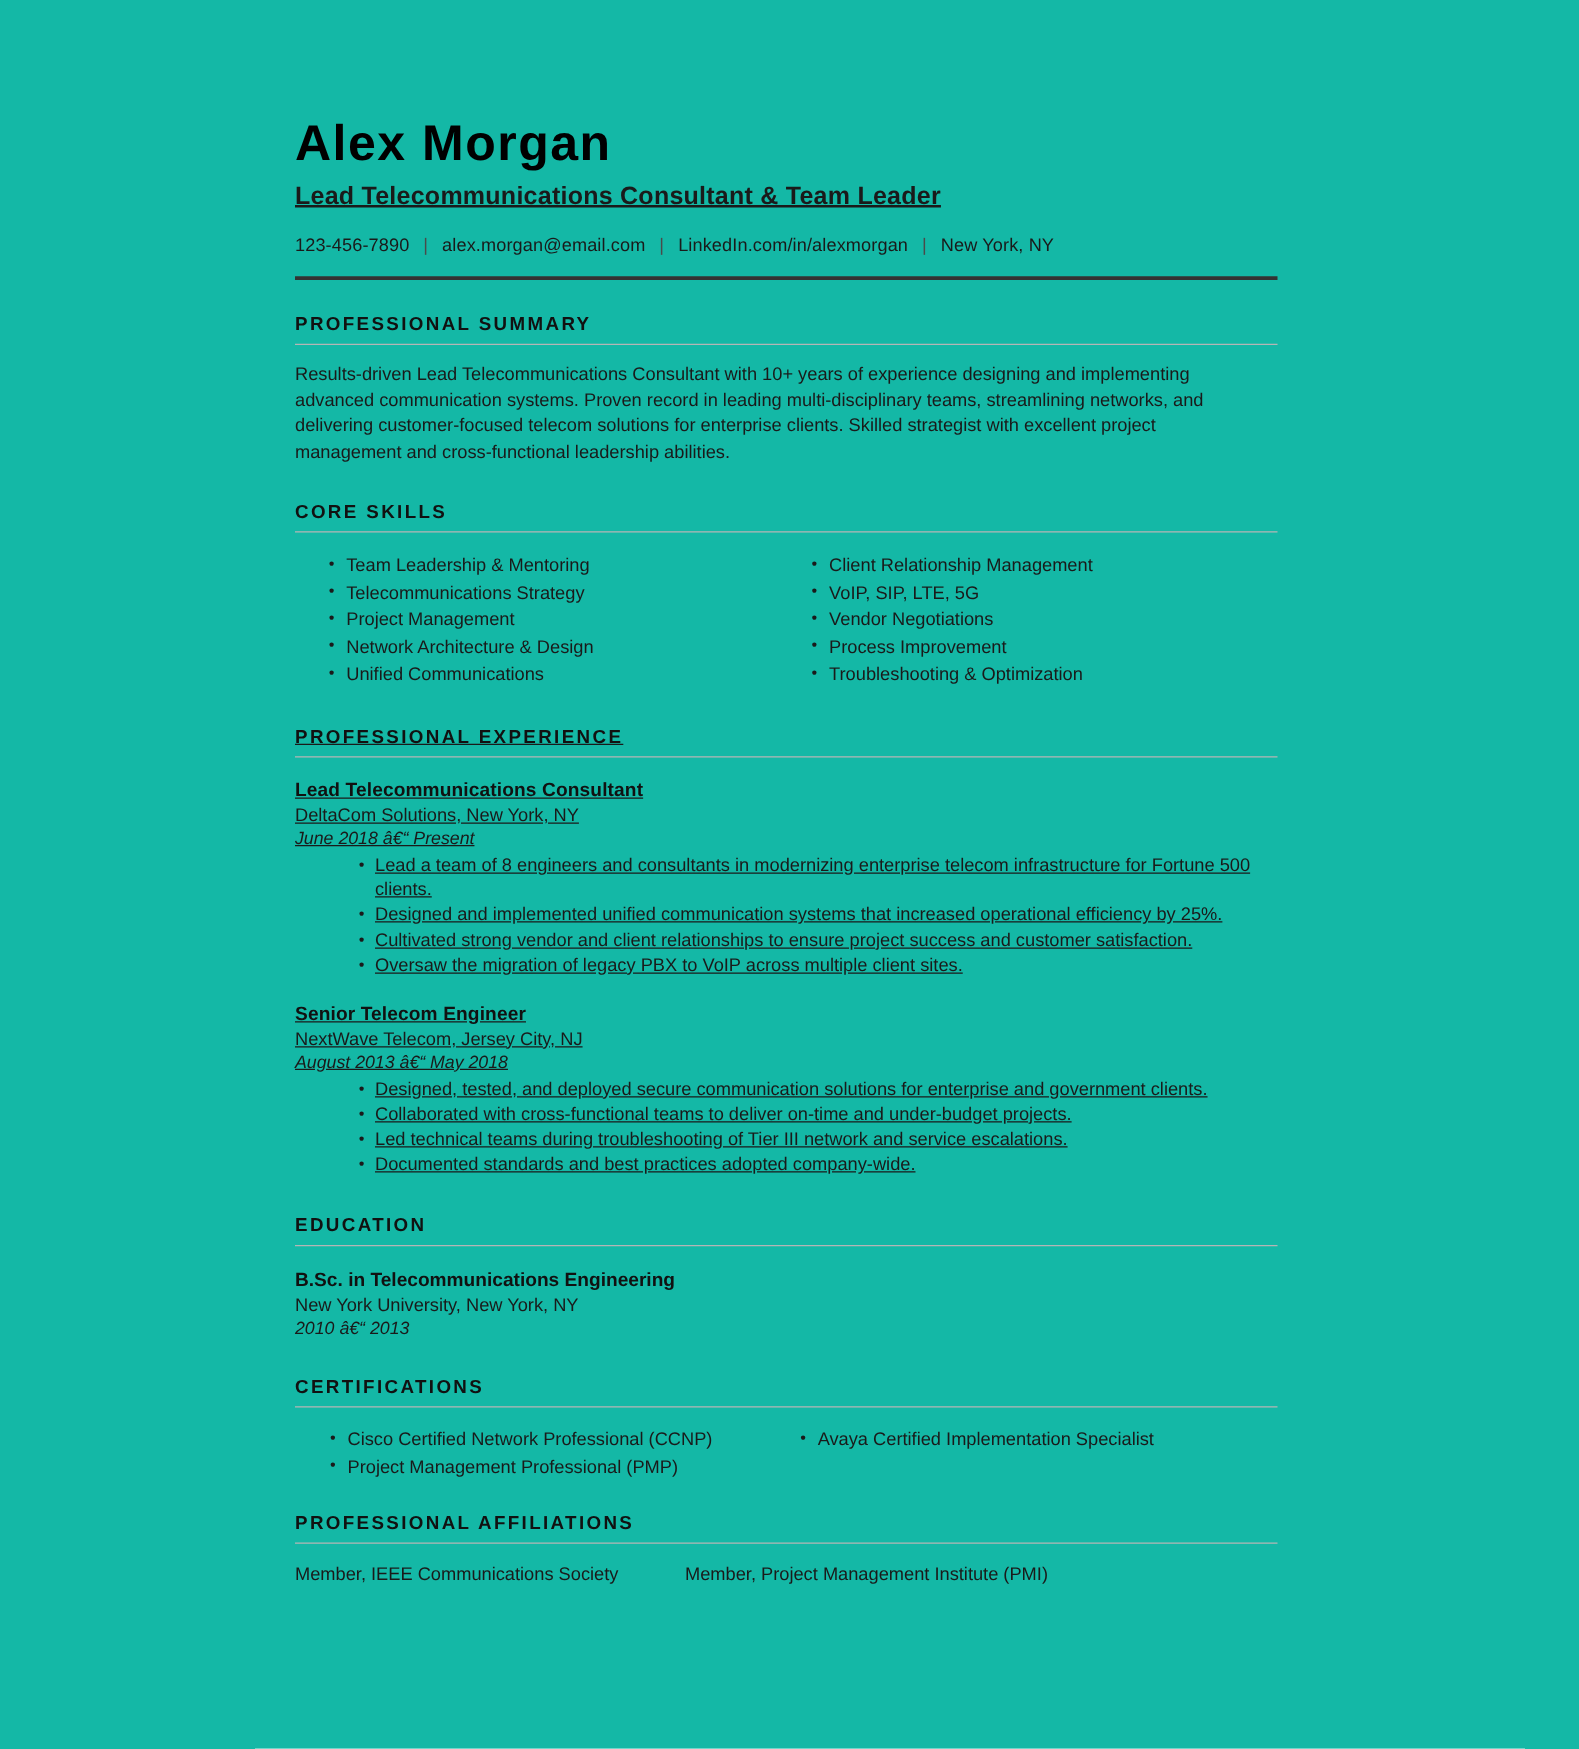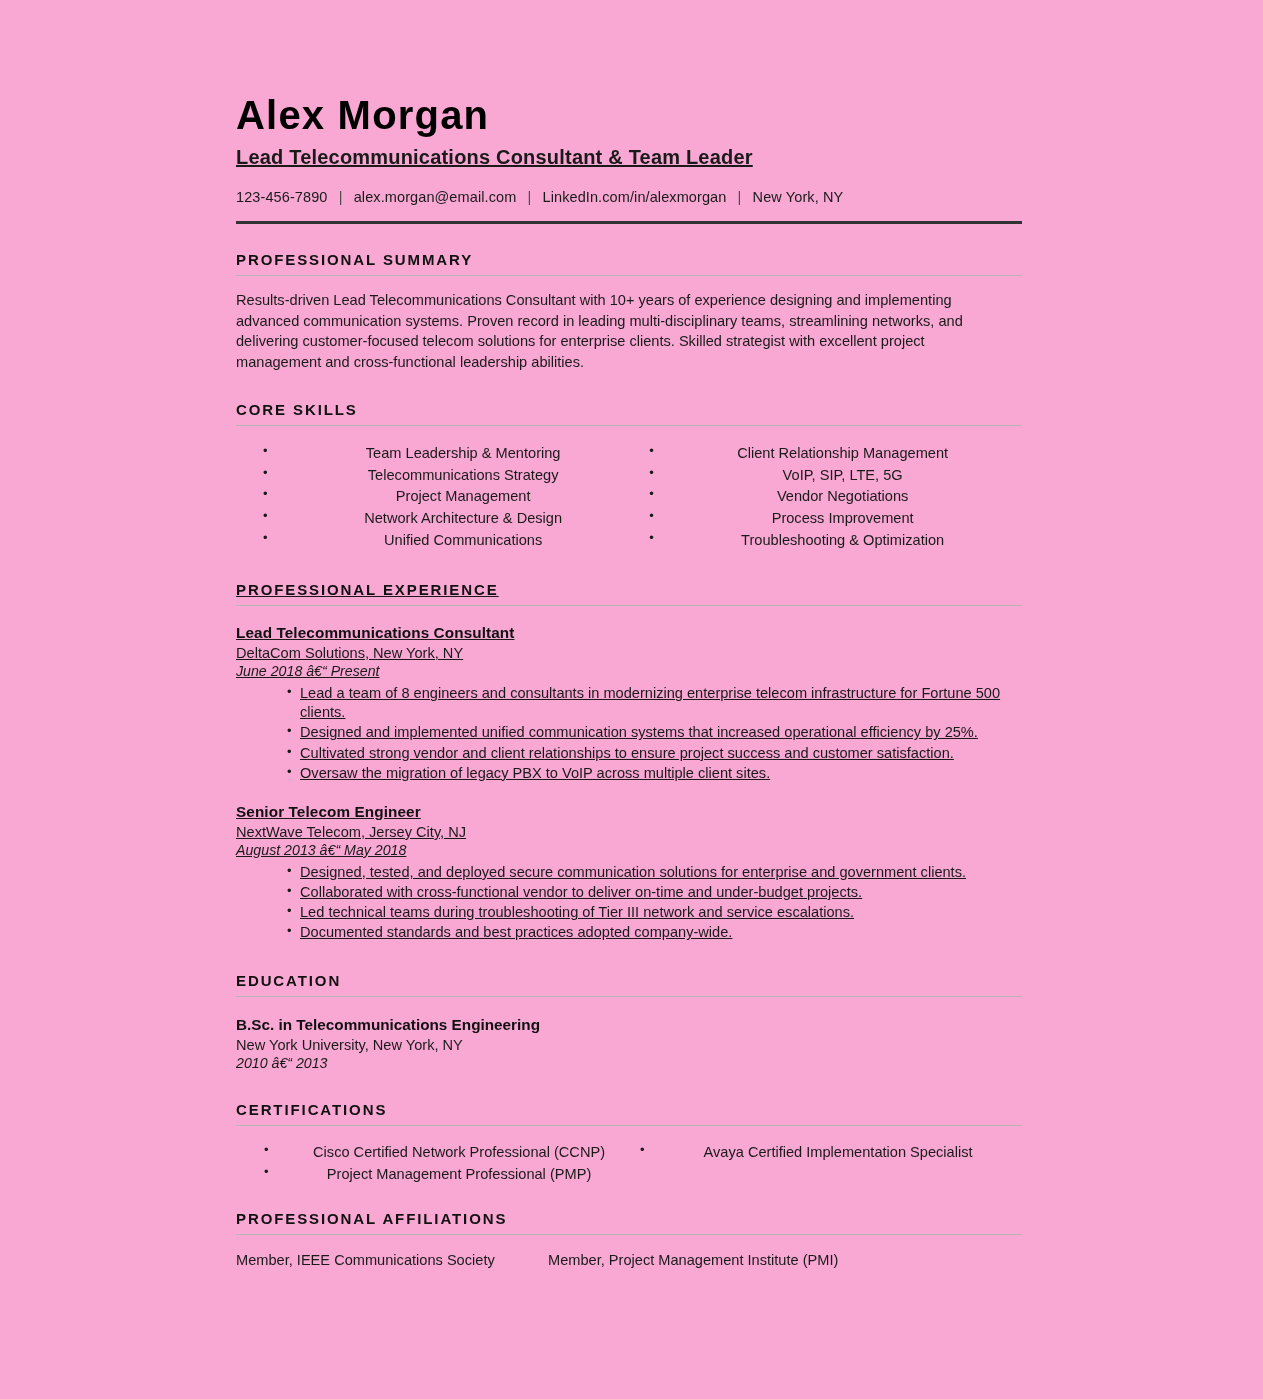--- a/index.html
+++ b/index.html
@@ -13,21 +13,21 @@
     height: 1399px;
     font-family: "Liberation Sans", sans-serif;
     color: #1a1a1a;
     -webkit-font-smoothing: none;
   }
 
   .page {
     position: relative;
     width: 1263px;
     height: 1399px;
-    background: #f9a8d4;
+    background: #14b8a6;
     box-sizing: border-box;
   }
 
   .content {
     position: absolute;
     left: 236px;
     top: 0;
     width: 786px;
   }
 
@@ -97,21 +97,20 @@
     color: #1a1a1a;
     margin: 0;
     width: 742px;
     text-align: left;
   }
 
   
   .two-col {
     display: flex;
     align-items: flex-start;
-    text-align: center;
   }
   .col-left  { width: 400px; }
   .col-right { width: 386px; }
 
   ul.bullets {
     list-style: none;
     margin: 0;
     padding: 0;
   }
   ul.bullets li {
@@ -299,21 +298,21 @@
             <li>Oversaw the migration of legacy PBX to VoIP across multiple client sites.</li>
           </ul>
         </div>
 
         <div class="job">
           <div class="job-title">Senior Telecom Engineer</div>
           <div class="job-org">NextWave Telecom, Jersey City, NJ</div>
           <div class="job-dates">August 2013 â€“ May 2018</div>
           <ul class="job-bullets">
             <li>Designed, tested, and deployed secure communication solutions for enterprise and government clients.</li>
-            <li>Collaborated with cross-functional vendor to deliver on-time and under-budget projects.</li>
+            <li>Collaborated with cross-functional teams to deliver on-time and under-budget projects.</li>
             <li>Led technical teams during troubleshooting of Tier III network and service escalations.</li>
             <li>Documented standards and best practices adopted company-wide.</li>
           </ul>
         </div>
 
       </div>
     </div>
 
     <div class="section sec-edu">
       <div class="section-title">EDUCATION</div>

